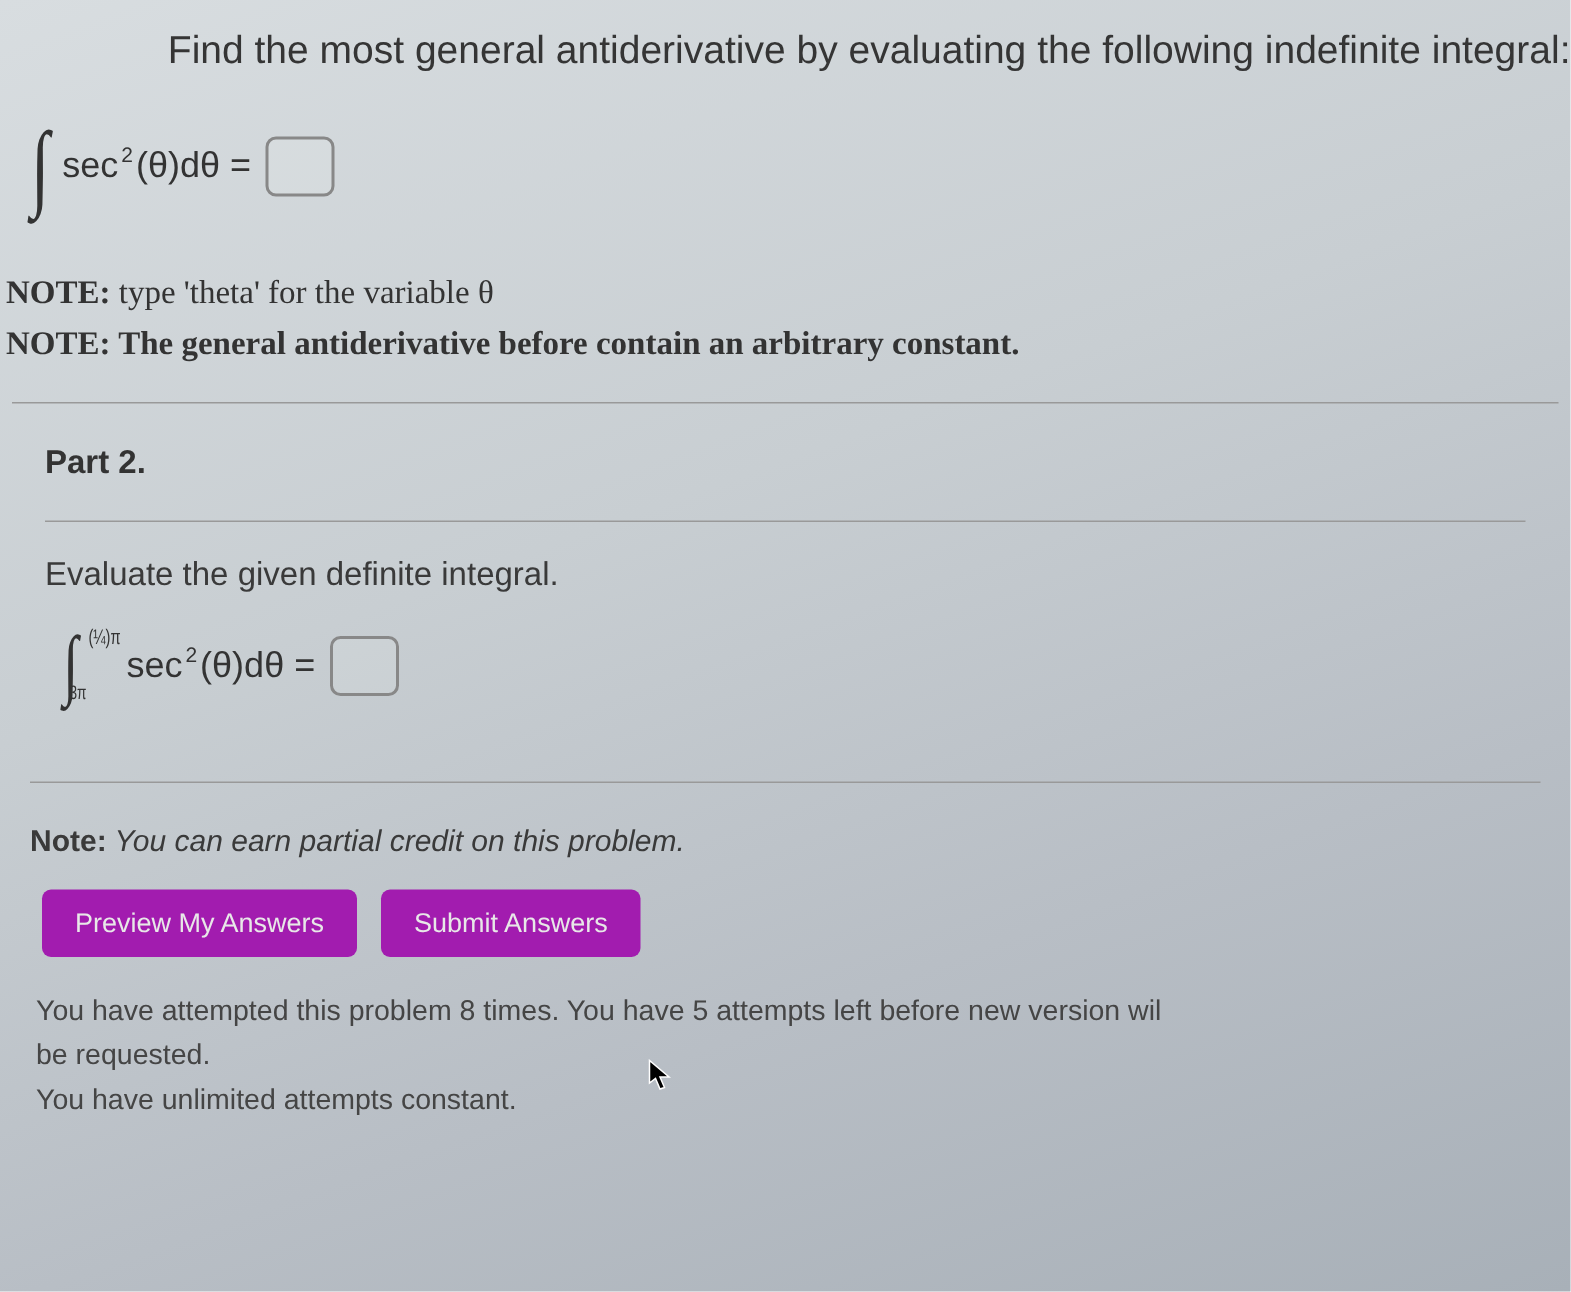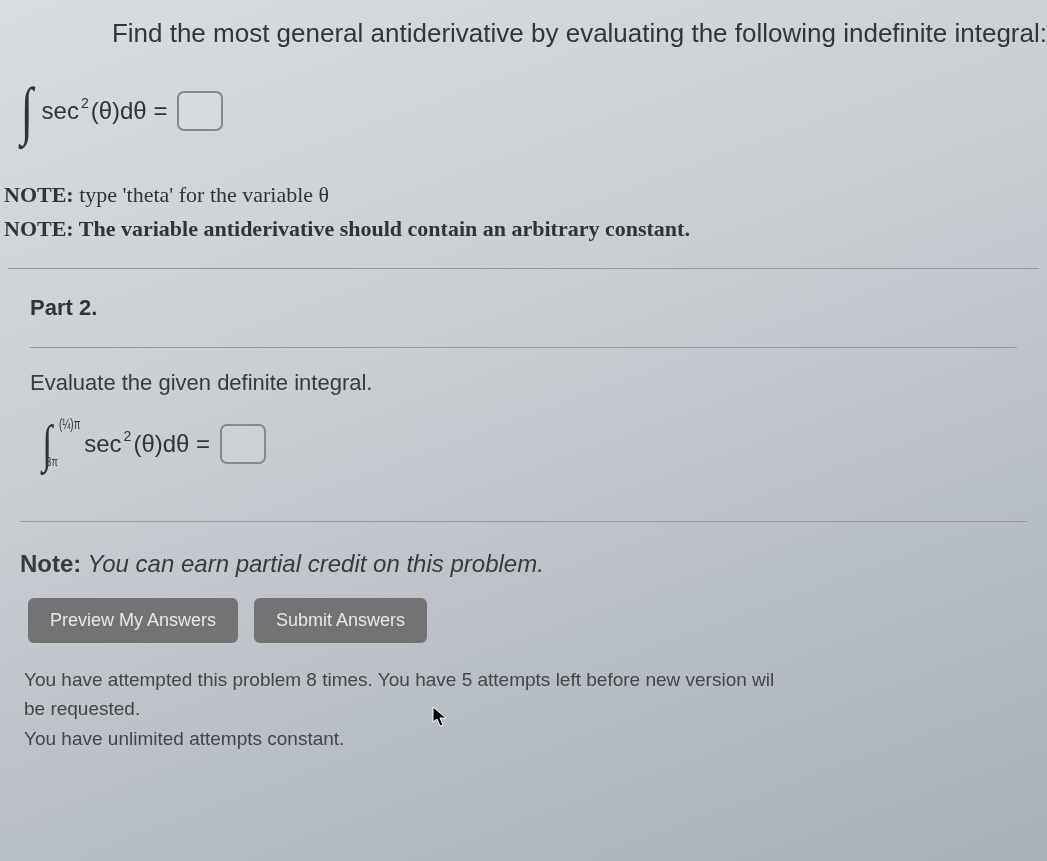--- a/index.html
+++ b/index.html
@@ -119,38 +119,38 @@
       font-family: Arial, sans-serif;
     }
     .def-lower {
       position: absolute;
       font-size: 13px;
       bottom: 4px;
       left: 6px;
       font-family: Arial, sans-serif;
     }
     .note-partial {
-      font-size: 24px;
+      font-size: 20px;
       color: #3a3a3a;
       padding: 6px 0 20px 20px;
     }
     .note-partial .bold {
       font-weight: bold;
     }
     .note-partial .italic {
       font-style: italic;
     }
     .button-row {
       display: flex;
       gap: 16px;
       padding-left: 28px;
       padding-bottom: 22px;
     }
     .btn {
-      background: #737373;
+      background: #a21caf;
       color: #e8e8e8;
       font-size: 18px;
       padding: 12px 22px;
       border-radius: 6px;
       border: none;
       font-weight: 500;
       cursor: pointer;
     }
     .status-lines {
       padding-left: 24px;
@@ -185,21 +185,21 @@
           <span class="sup">2</span>
           <span>(θ)dθ&nbsp;=</span>
       </span>
       <span class="answer-box"></span>
     </div>
 
     <div class="note-line">
       <span class="bold">NOTE:</span><span> type 'theta' for the variable θ</span>
     </div>
     <div class="note-line strong">
-      <span>NOTE:</span><span> The variable antiderivative should contain an arbitrary constant.</span>
+      <span>NOTE:</span><span> The general antiderivative before contain an arbitrary constant.</span>
     </div>
 
     <hr class="hr">
 
     <div class="part-header">Part 2.</div>
 
     <hr class="hr2">
 
     <div class="section-indent">
       <div class="eval-line">Evaluate the given definite integral.</div>

